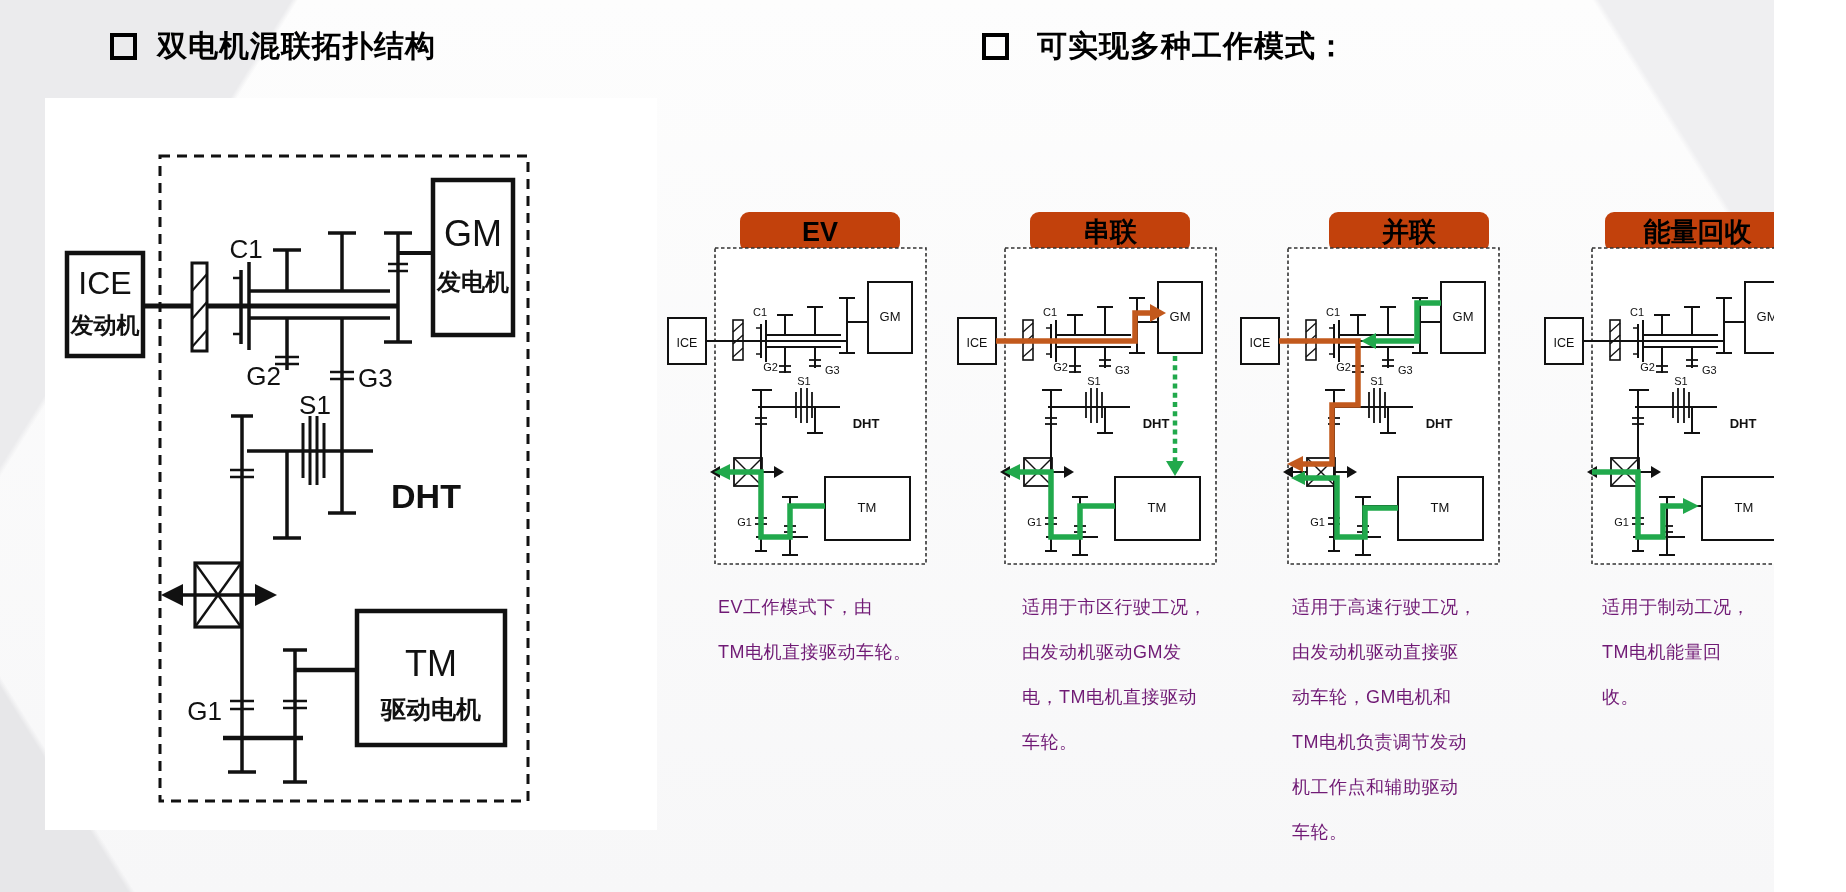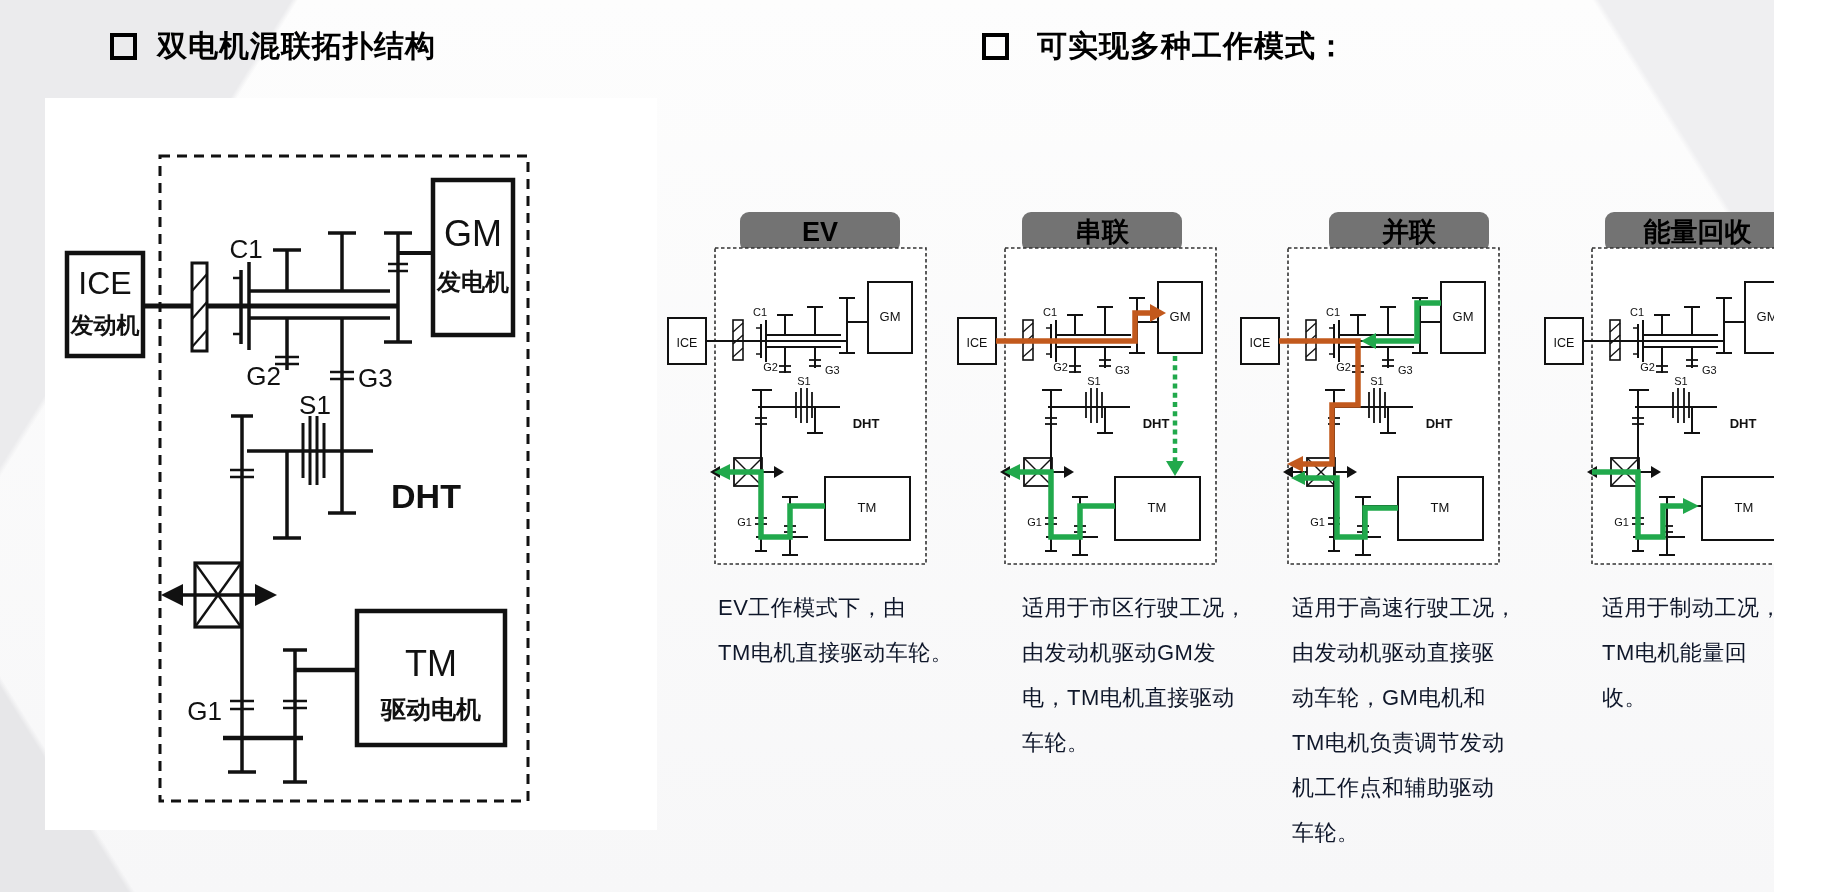--- a/index.html
+++ b/index.html
@@ -14,24 +14,24 @@
       linear-gradient(#fdfdfd,#f7f7f8);
   }
   .title-row{position:absolute;display:flex;align-items:center;gap:20px;}
   .title-left{left:110px;top:26px;}
   .title-right{left:982px;top:26px;gap:28px;}
   .bullet-square{width:19px;height:19px;border:4px solid #000;flex:0 0 auto;}
   .title-text{font-size:30px;font-weight:700;color:#000;letter-spacing:1px;white-space:nowrap;}
   .main-diagram-wrap{position:absolute;left:45px;top:98px;width:612px;height:732px;background:#fff;}
   .mode-panel{position:absolute;top:210px;width:272px;}
   .mode-pill{position:absolute;top:2px;height:40px;line-height:40px;text-align:center;
-    background:#737373;border-radius:9px;font-size:27px;font-weight:700;color:#000;}
+    background:#c2410c;border-radius:9px;font-size:27px;font-weight:700;color:#000;}
   .mini-wrap{position:absolute;left:0;top:30px;width:272px;height:330px;}
-  .mode-caption{position:absolute;top:375px;width:252px;font-size:22px;line-height:45px;
-    color:#0f172a;white-space:pre-line;letter-spacing:0.5px;}
+  .mode-caption{position:absolute;top:375px;width:252px;font-size:18px;line-height:45px;
+    color:#701a75;white-space:pre-line;letter-spacing:0.5px;}
   svg text{font-family:"Liberation Sans","DejaVu Sans",sans-serif;}
 </style>
 </head>
 <body>
 
 <div id="stage">
   <div class="bg-decor"></div>
 
   <div class="title-row title-left">
     <div class="bullet-square"></div>
@@ -213,21 +213,21 @@
           <text x="100" y="76" font-size="11" text-anchor="middle" fill="#111">C1</text>
           <text x="118" y="131" font-size="11" text-anchor="end" fill="#111">G2</text>
           <text x="165" y="134" font-size="11" text-anchor="start" fill="#111">G3</text>
           <text x="144" y="145" font-size="11" text-anchor="middle" fill="#111">S1</text>
           <text x="92" y="286" font-size="11" text-anchor="end" fill="#111">G1</text>
         </svg></div>
     <div class="mode-caption" style="left:58px">EV工作模式下，由
 TM电机直接驱动车轮。</div>
   </div>
   <div class="mode-panel" style="left:950px">
-    <div class="mode-pill" style="left:72px;width:160px">串联</div>
+    <div class="mode-pill" style="left:80px;width:160px">串联</div>
     <div class="mini-wrap"><svg width="272" height="330" viewBox="0 0 272 330">
           <rect x="55" y="8" width="211" height="316" fill="#fff" stroke="#333" stroke-width="1.6" stroke-dasharray="3.5,2.5"></rect>
           <rect x="73" y="80" width="10" height="40" fill="#fff" stroke="#111" stroke-width="1.6"></rect>
           <rect x="74" y="218" width="28" height="28" fill="#fff" stroke="#111" stroke-width="1.8"></rect>
           <rect x="8" y="78" width="38" height="46" fill="#fff" stroke="#111" stroke-width="2"></rect>
           <rect x="208" y="42" width="44" height="71" fill="#fff" stroke="#111" stroke-width="2"></rect>
           <rect x="165" y="237" width="85" height="63" fill="#fff" stroke="#111" stroke-width="2"></rect>
           <line x1="46" y1="101" x2="187" y2="101" stroke="#111" stroke-width="2.2"></line>
           <line x1="106" y1="95" x2="181" y2="95" stroke="#111" stroke-width="1.8"></line>
           <line x1="106" y1="107" x2="181" y2="107" stroke="#111" stroke-width="1.8"></line>

